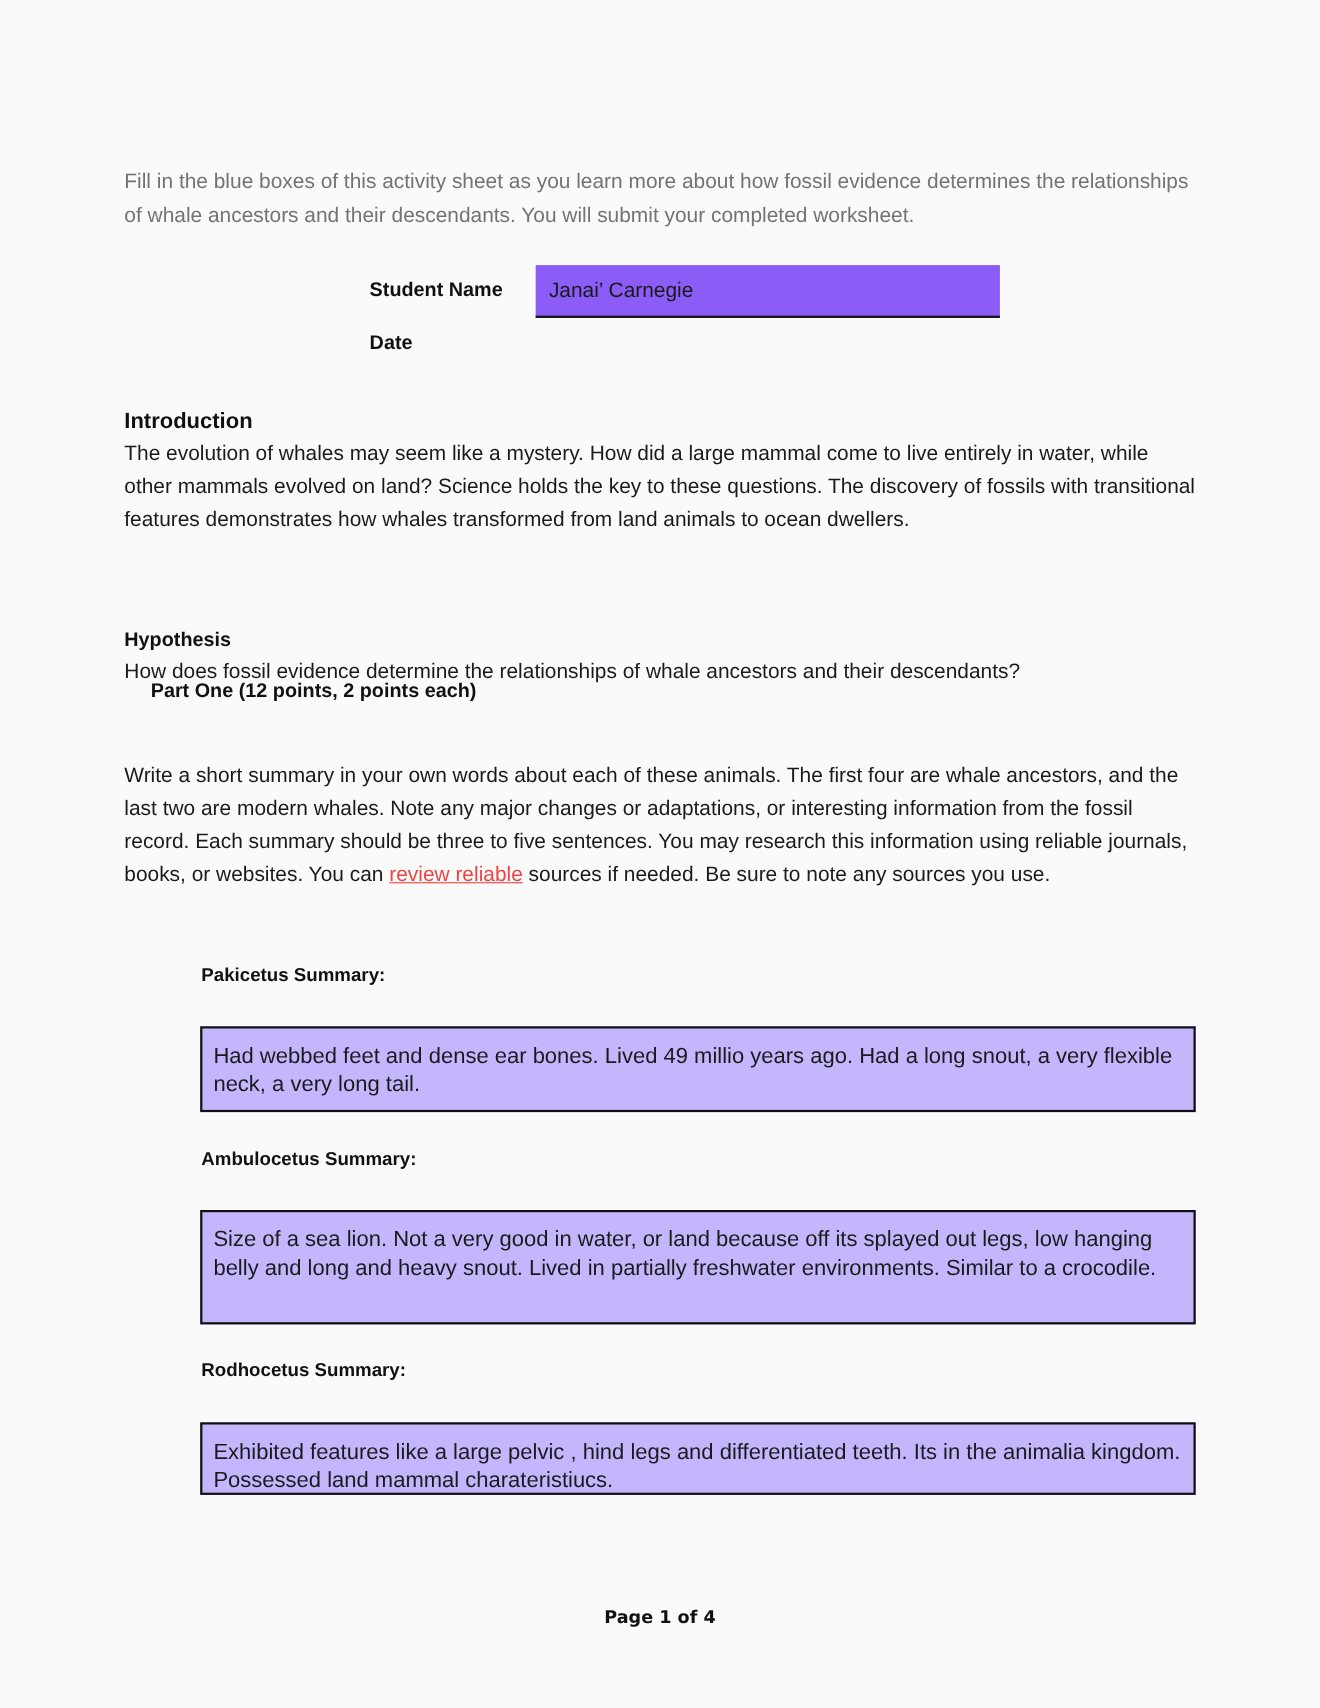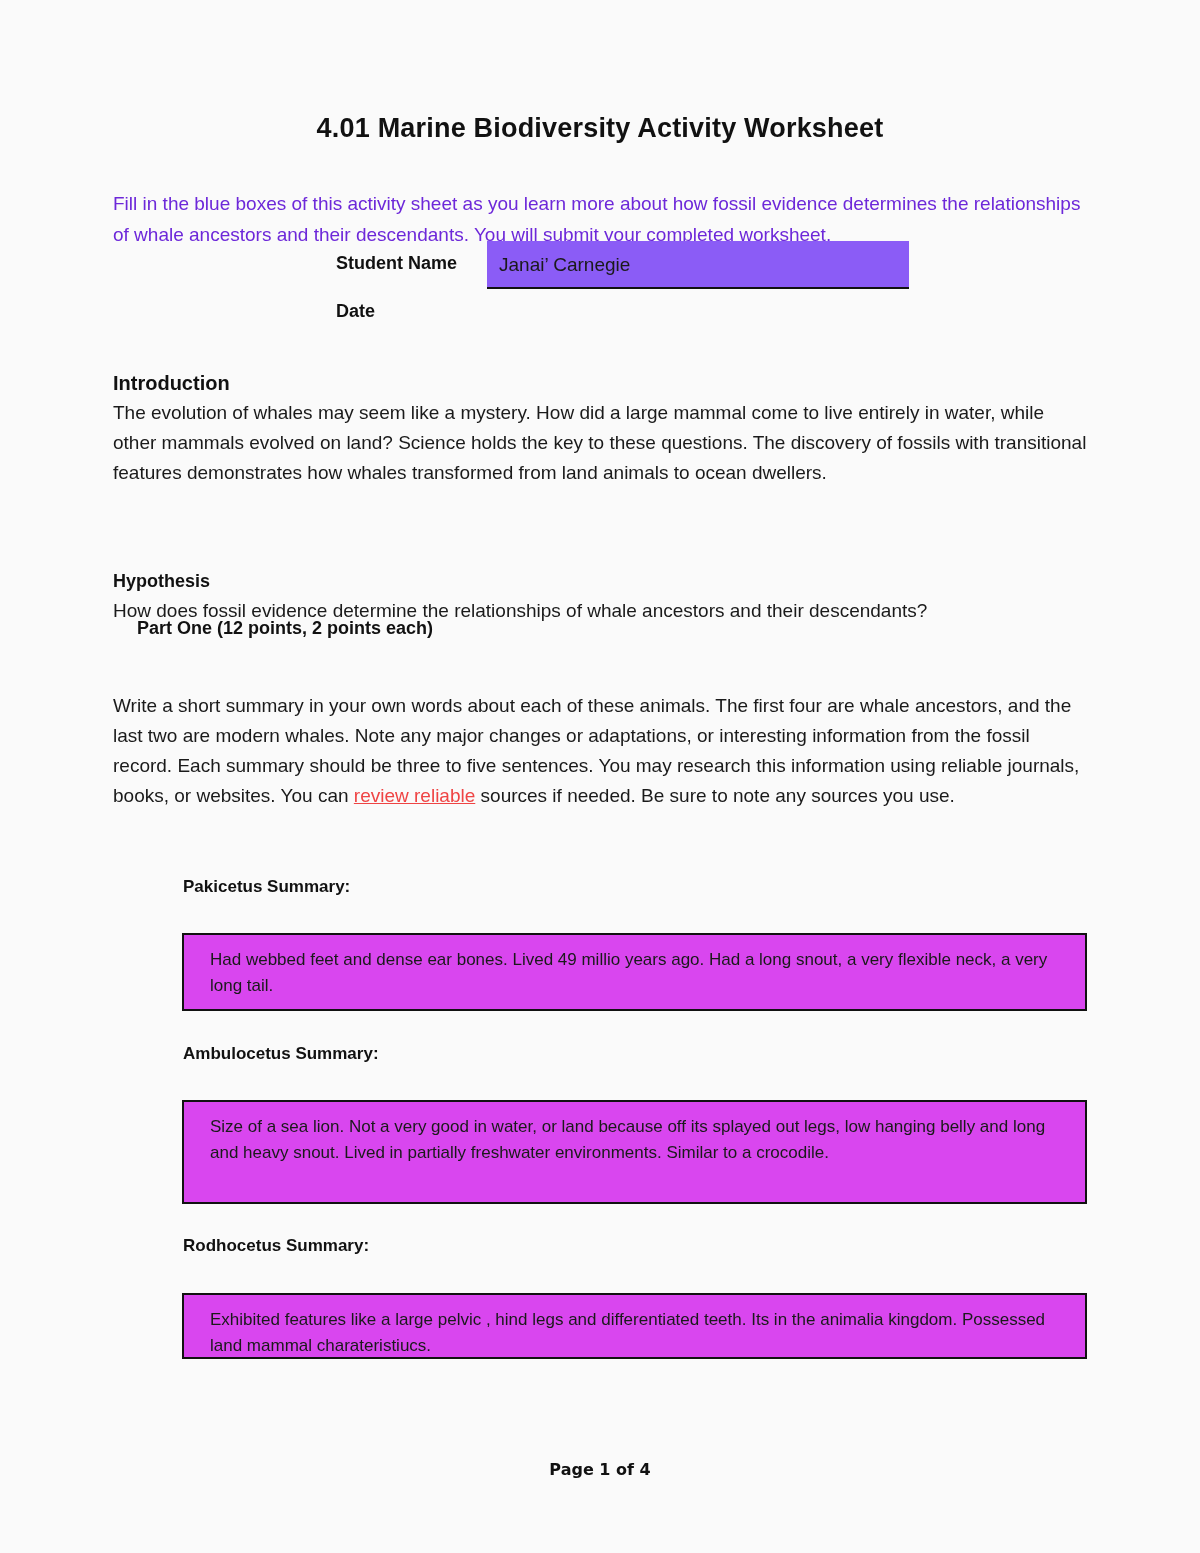--- a/index.html
+++ b/index.html
@@ -32,22 +32,21 @@
       letter-spacing: 0.2px;
       color: #111;
     }
     .intro-para {
       position: absolute;
       top: 150px;
       left: 113px;
       width: 975px;
       font-size: 19px;
       line-height: 31px;
-      color: #6d28d9;
-      margin-top: 38px;
+      color: #737373;
     }
     .info-table {
       position: absolute;
       top: 241px;
       left: 310px;
       width: 600px;
     }
     .info-row {
       position: relative;
       height: 48px;
@@ -106,46 +105,45 @@
       position: absolute;
       left: 183px;
       font-size: 17px;
       font-weight: bold;
       color: #111;
     }
     .summary-box {
       position: absolute;
       left: 182px;
       width: 900px;
-      background: #d946ef;
+      background: #c4b5fd;
       border: 2.5px solid #111;
       box-sizing: border-box;
-      padding: 12px 10px 10px 26px;
-      font-size: 17px;
+      padding: 12px 10px 10px 10px;
+      font-size: 20px;
       line-height: 26px;
       color: #1a1a1a;
     }
     .footer {
       position: absolute;
       top: 1460px;
       left: 0;
       width: 1200px;
       text-align: center;
       font-family: "DejaVu Sans", sans-serif;
       font-size: 16px;
       font-weight: bold;
       color: #111;
     }
   </style>
 </head>
 <body>
 
 <div class="page">
 
-  <div class="title">4.01 Marine Biodiversity Activity Worksheet</div>
 
   <div class="intro-para">Fill in the blue boxes of this activity sheet as you learn more about how fossil evidence determines the relationships of whale ancestors and their descendants. You will submit your completed worksheet.</div>
 
   <div class="info-table">
     <div class="info-row">
       <div class="info-label">Student Name</div>
       <div class="info-value">
         <span>Janai’ Carnegie</span>
       </div>
     </div>

